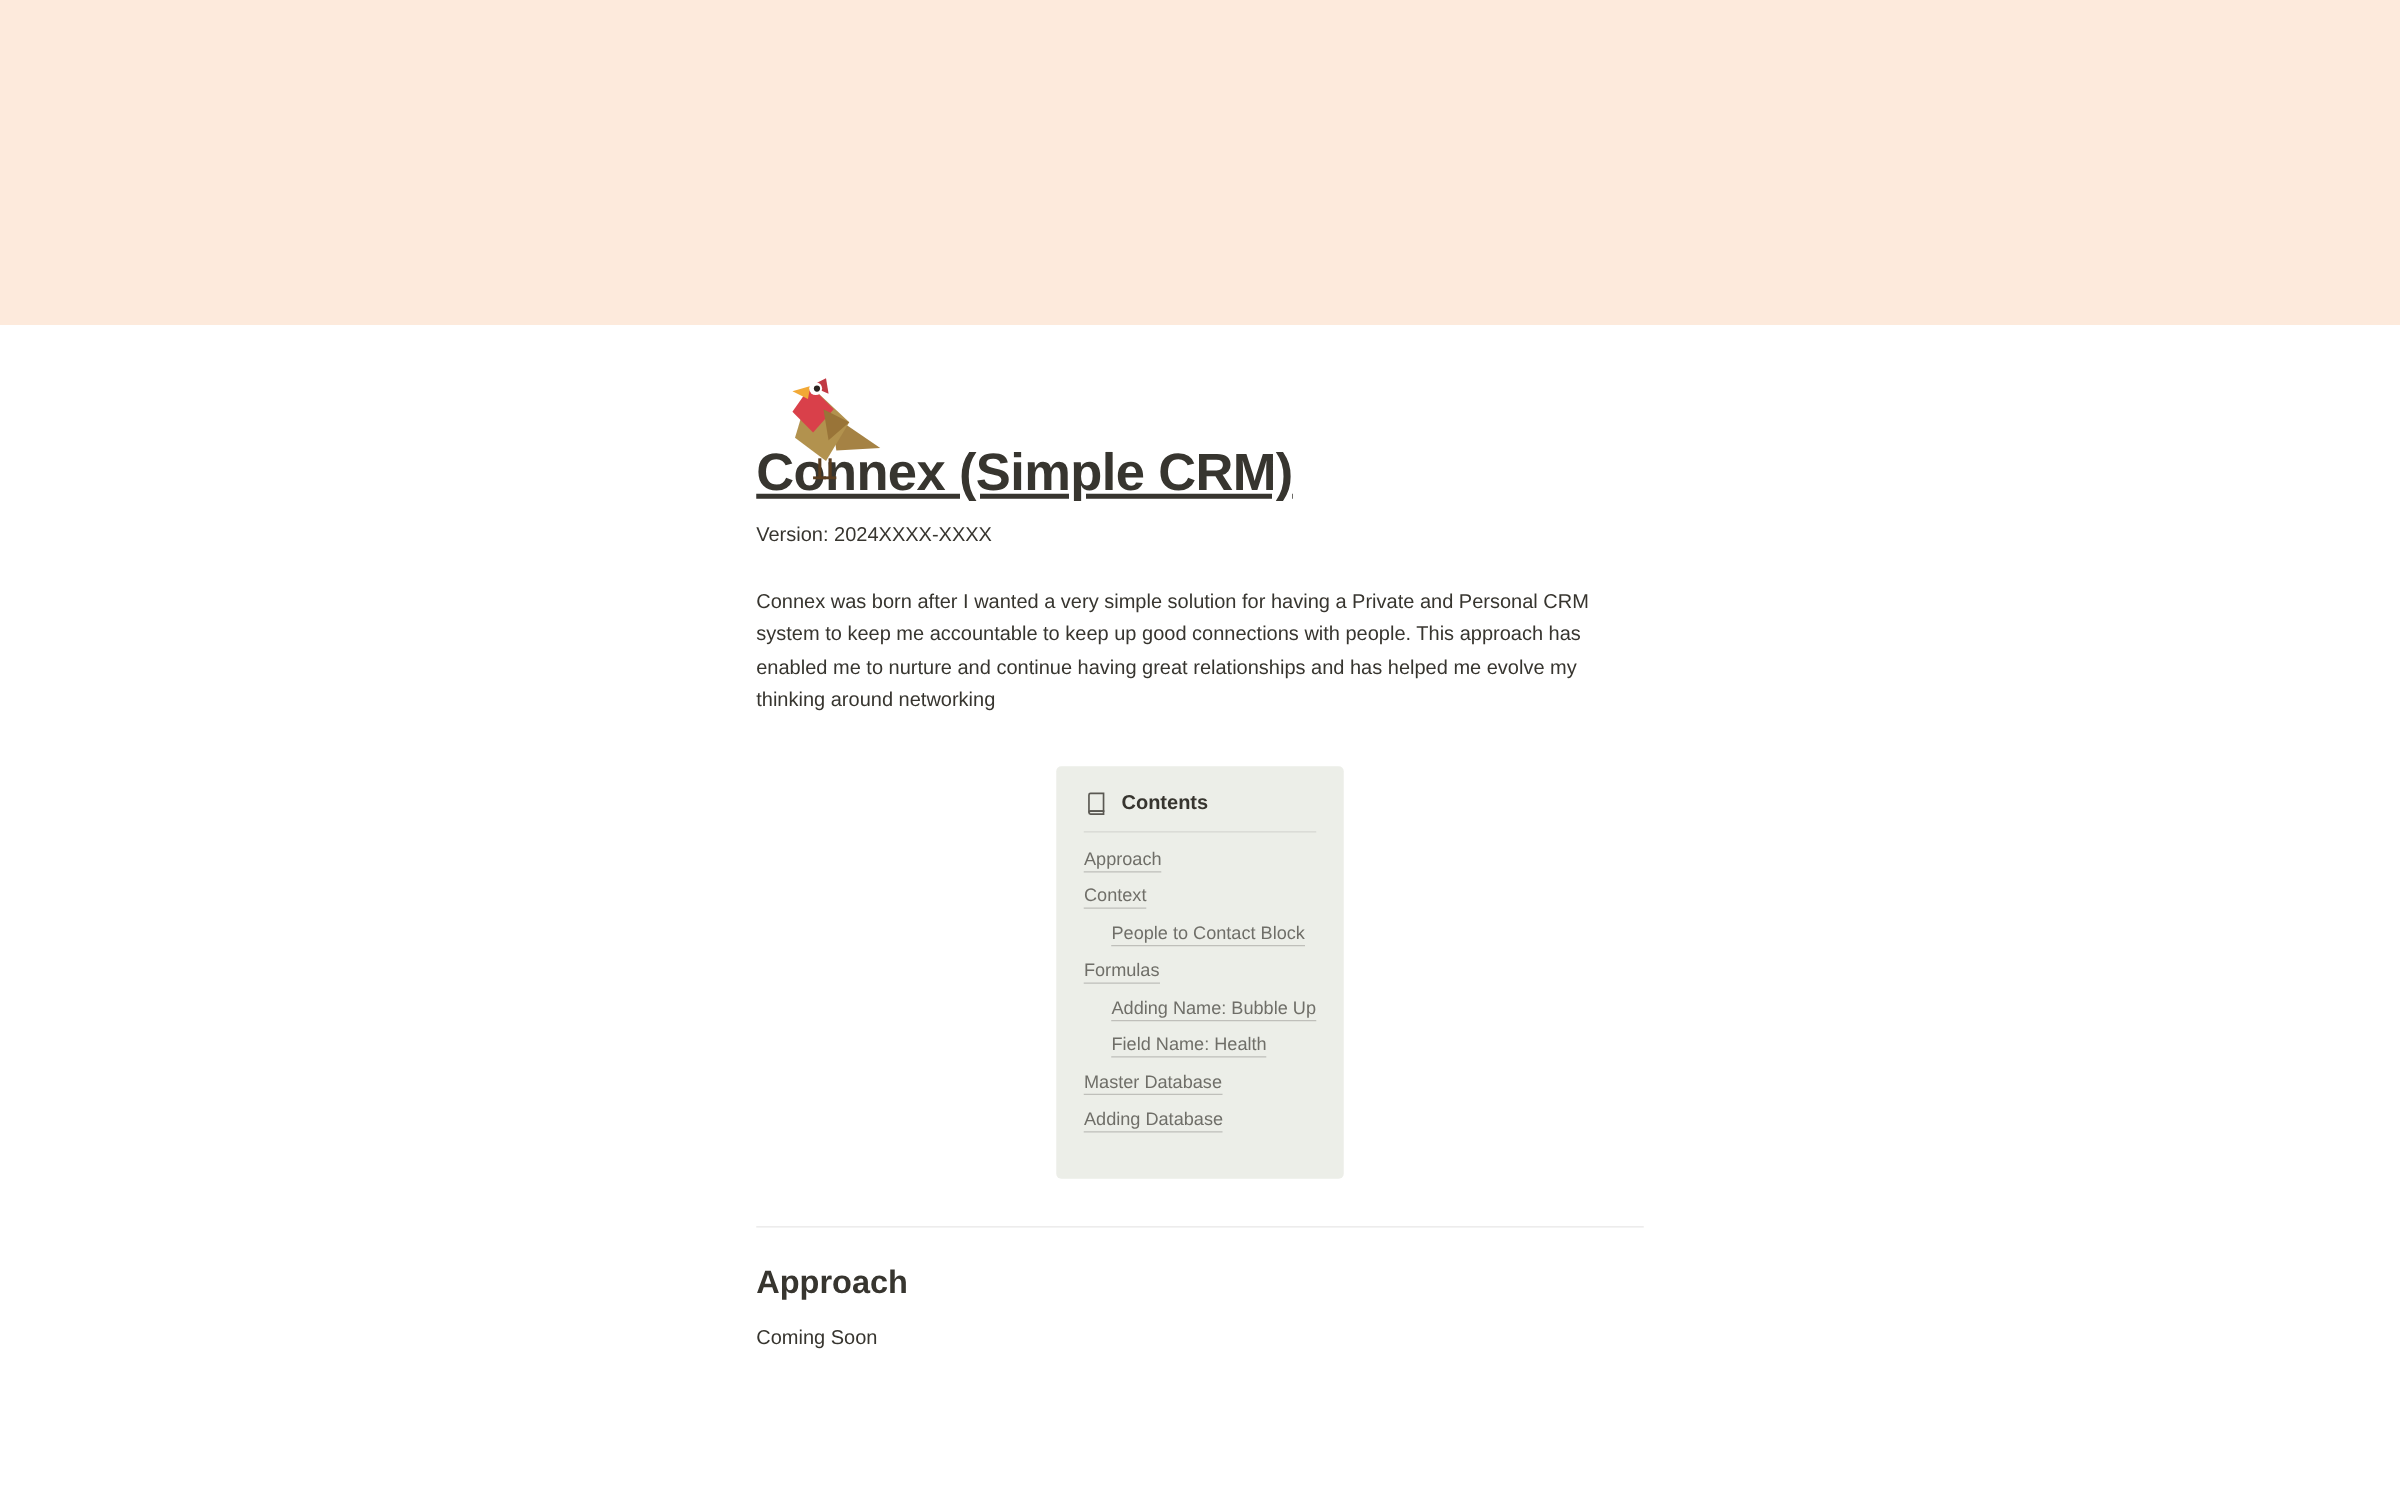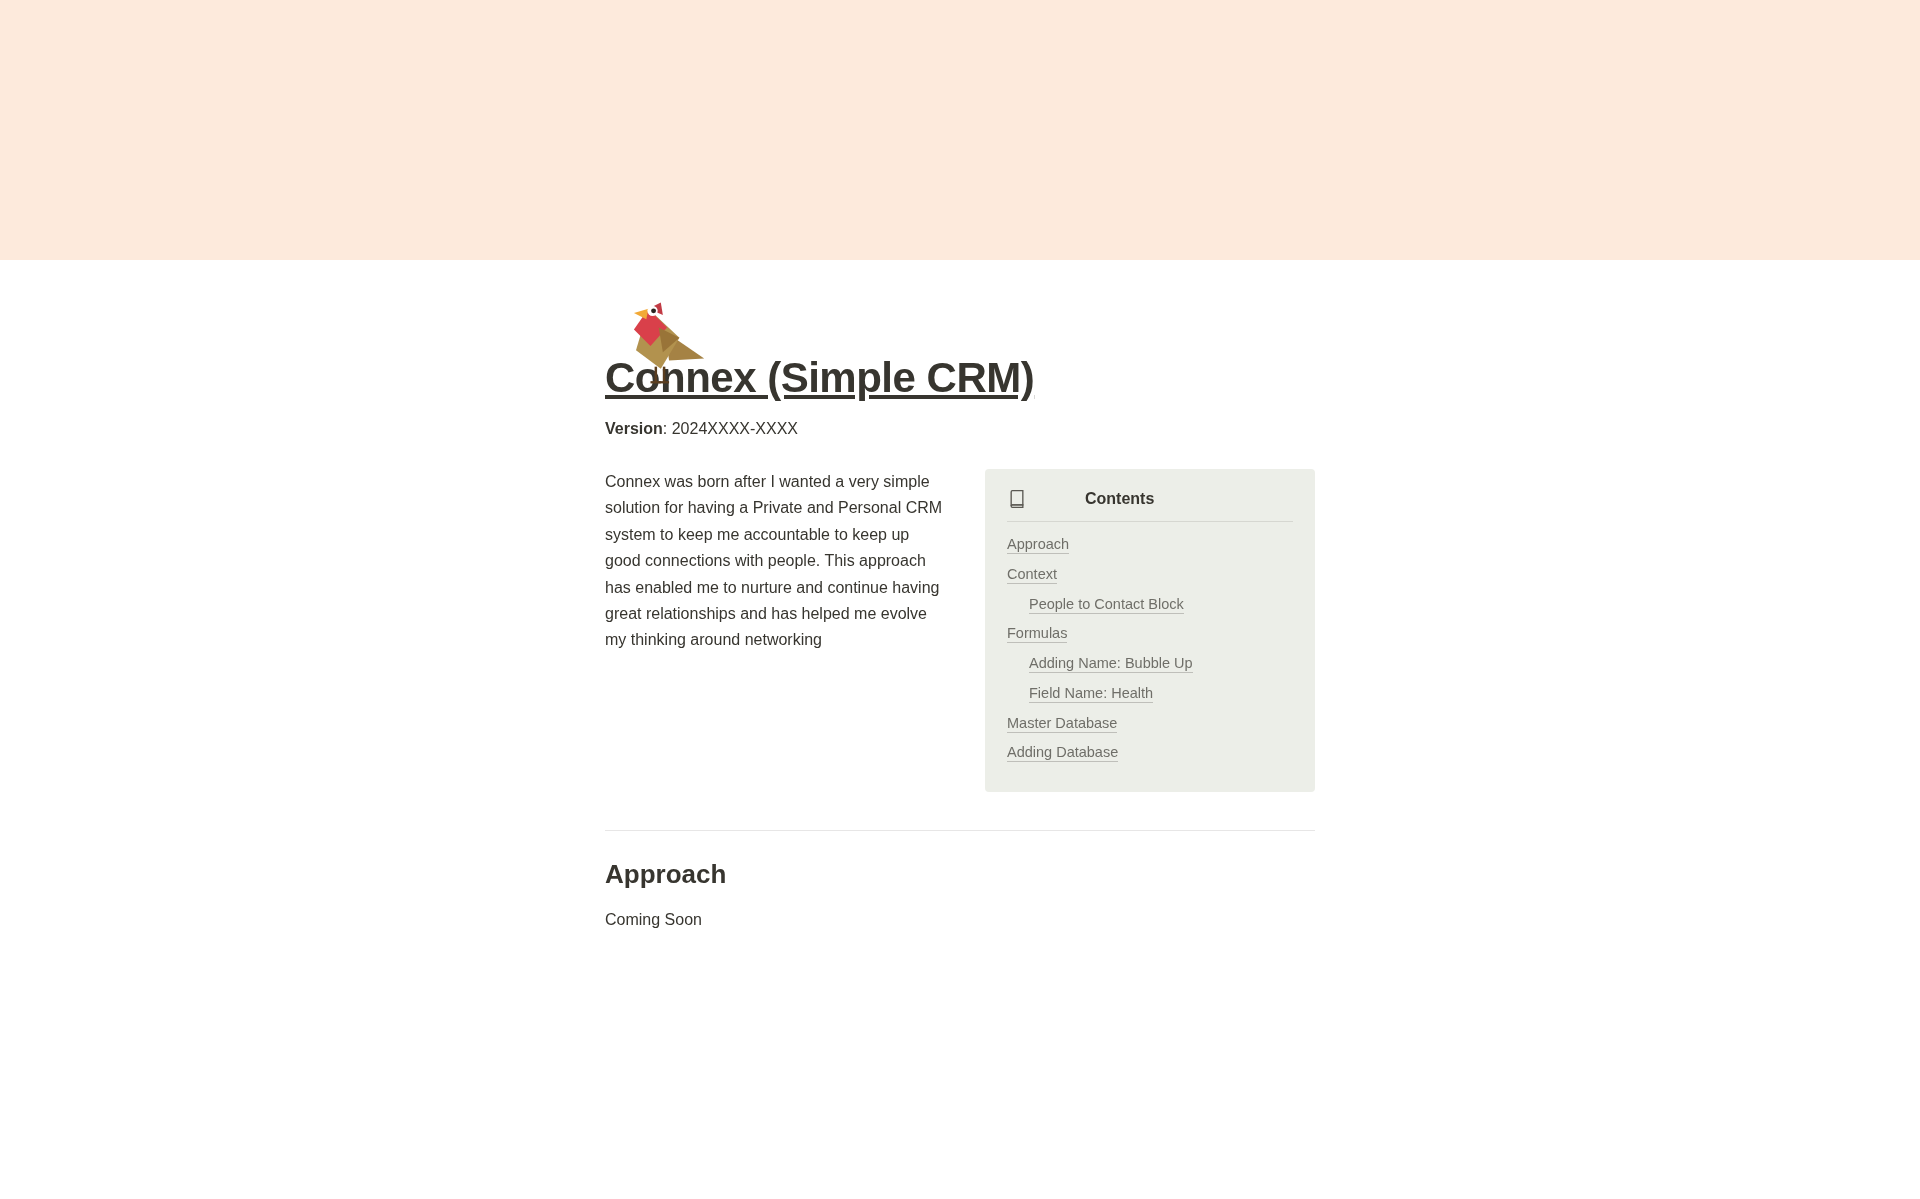--- a/index.html
+++ b/index.html
@@ -37,25 +37,26 @@
     font-weight: 700;
     margin-top: 86px;
     margin-bottom: 8px;
     letter-spacing: -0.5px;
     text-decoration: underline;
   }
   .version-line {
     font-size: 16px;
     margin-bottom: 28px;
   }
-  .version-line b { font-weight: 700; }
+  .version-line b { font-weight: 400; }
   .two-col {
     display: flex;
     gap: 38px;
-    align-items: flex-start;
+    align-items: center;
+    flex-direction: column;
   }
   .intro {
     flex: 1 1 0;
     font-size: 16px;
     line-height: 1.65;
     color: rgb(55, 53, 47);
   }
   .toc {
     flex: 0 0 330px;
     background: #eceee8;
@@ -68,21 +69,20 @@
     align-items: center;
     gap: 10px;
     padding-bottom: 10px;
     border-bottom: 1px solid rgba(55,53,47,0.12);
     margin-bottom: 12px;
   }
   .toc-header .label {
     font-weight: 600;
     font-size: 16px;
     color: rgb(55,53,47);
-    margin-left: 48px;
   }
   .book-icon {
     width: 20px; height: 20px;
     color: rgb(90,88,82);
   }
   .toc ul { list-style: none; }
   .toc li { margin: 8px 0; }
   .toc li.indent { padding-left: 22px; }
   .toc a {
     color: rgba(75, 74, 68, 0.78);

